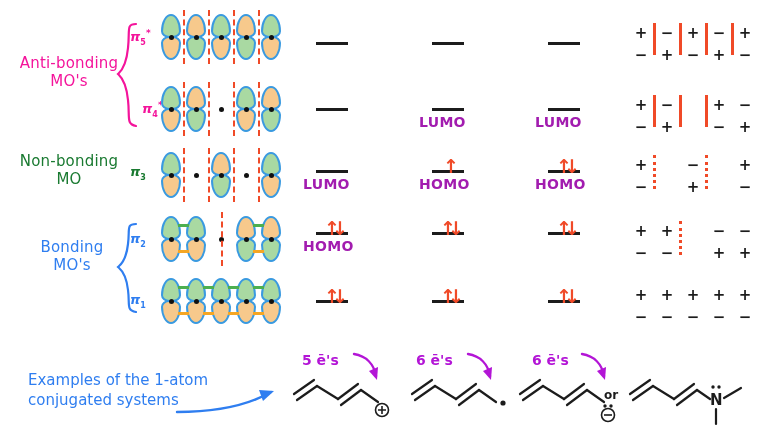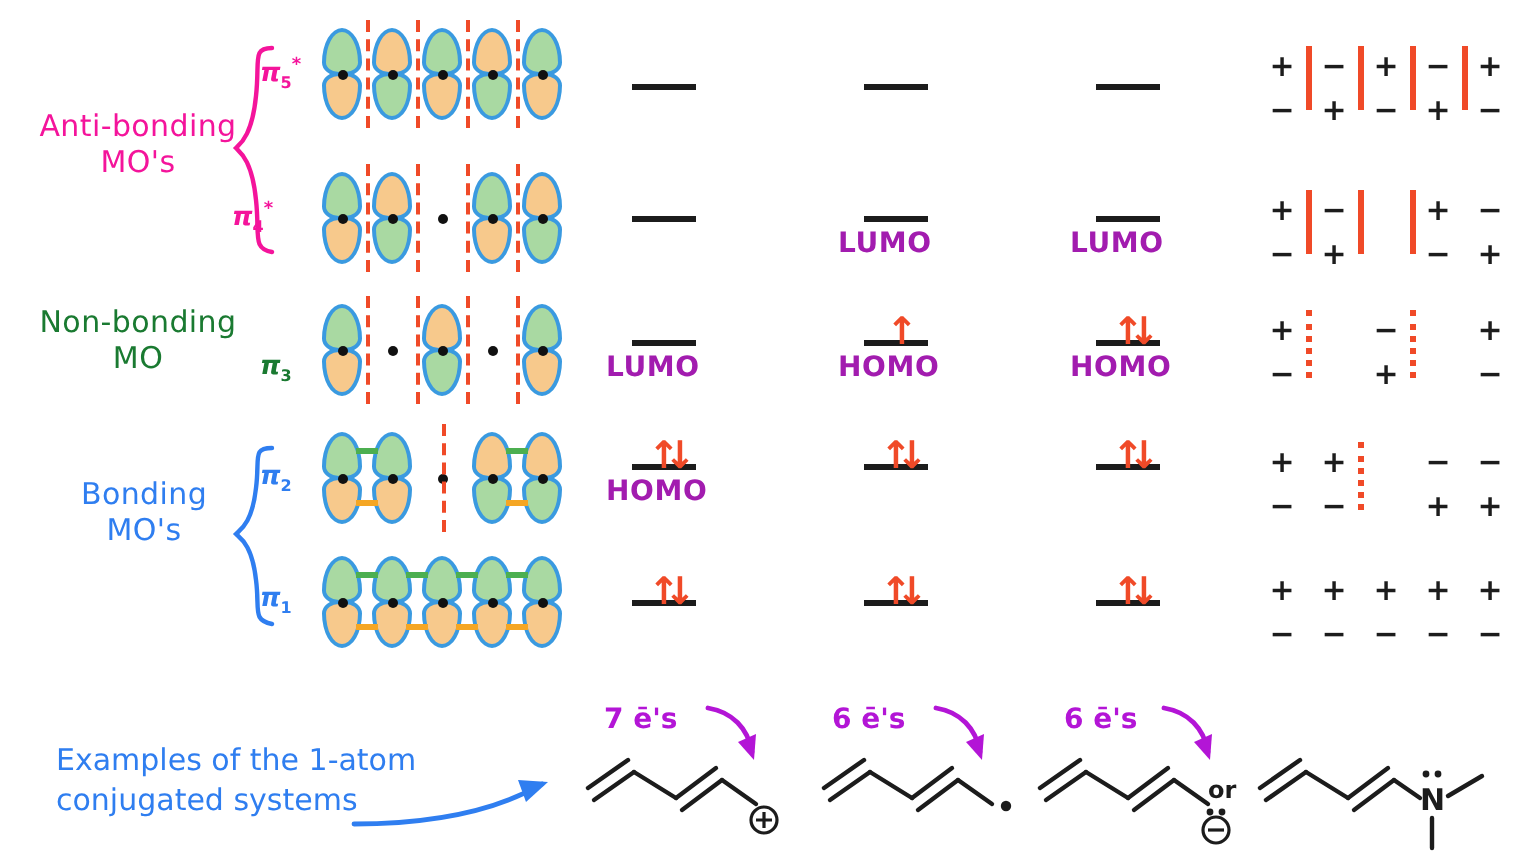--- a/index.html
+++ b/index.html
@@ -176,25 +176,25 @@
   </svg>
 
   <svg class="brace" style="left:116px;top:222px;" width="22" height="92">
     <path d="M20 2 C 10 2, 14 7, 12 22 C 10 40, 4 43, 2 45 C 4 47, 10 50, 12 68 C 14 83, 10 88, 20 90" fill="none" stroke="#2f7ef0" stroke-width="2.2" stroke-linecap="round"></path>
   </svg>
 
   <div class="abs molabel c-anti" style="left:130px;top:28px;text-align:right;">
     <span>π</span><sub>5</sub><sup>*</sup>
   </div>
 
-  <div class="abs molabel c-anti" style="left:116px;top:100px;">
+  <div class="abs molabel c-anti" style="left:142px;top:100px;">
     <span>π</span><sub>4</sub><sup>*</sup>
   </div>
 
-  <div class="abs molabel c-non" style="left:130px;top:176px;">
+  <div class="abs molabel c-non" style="left:130px;top:164px;">
     <span>π</span><sub>3</sub>
   </div>
 
   <div class="abs molabel c-bond" style="left:130px;top:231px;">
     <span>π</span><sub>2</sub>
   </div>
 
   <div class="abs molabel c-bond" style="left:130px;top:292px;">
     <span>π</span><sub>1</sub>
   </div>
@@ -431,21 +431,21 @@
       <div class="signcell" style="left: 686px; top: 288px;">+</div>
       <div class="signcell" style="left: 712px; top: 288px;">+</div>
       <div class="signcell" style="left: 738px; top: 288px;">+</div>
       <div class="signcell" style="left: 634px; top: 310px;">−</div>
       <div class="signcell" style="left: 660px; top: 310px;">−</div>
       <div class="signcell" style="left: 686px; top: 310px;">−</div>
       <div class="signcell" style="left: 712px; top: 310px;">−</div>
       <div class="signcell" style="left: 738px; top: 310px;">−</div>
     </div>
 
-  <div class="ecount" style="left:302px;top:352px;">7 ē's</div>
+  <div class="ecount" style="left:302px;top:352px;">5 ē's</div>
   <svg class="abs" style="left:352px;top:352px;" width="40" height="34">
     <path d="M2 2 C 14 4, 22 12, 24 24" fill="none" stroke="#b315d6" stroke-width="2.4" stroke-linecap="round"></path>
     <path d="M17 19 L25 28 L26 15 Z" fill="#b315d6"></path>
   </svg>
 
   <div class="ecount" style="left:416px;top:352px;">6 ē's</div>
   <svg class="abs" style="left:466px;top:352px;" width="40" height="34">
     <path d="M2 2 C 14 4, 22 12, 24 24" fill="none" stroke="#b315d6" stroke-width="2.4" stroke-linecap="round"></path>
     <path d="M17 19 L25 28 L26 15 Z" fill="#b315d6"></path>
   </svg>

